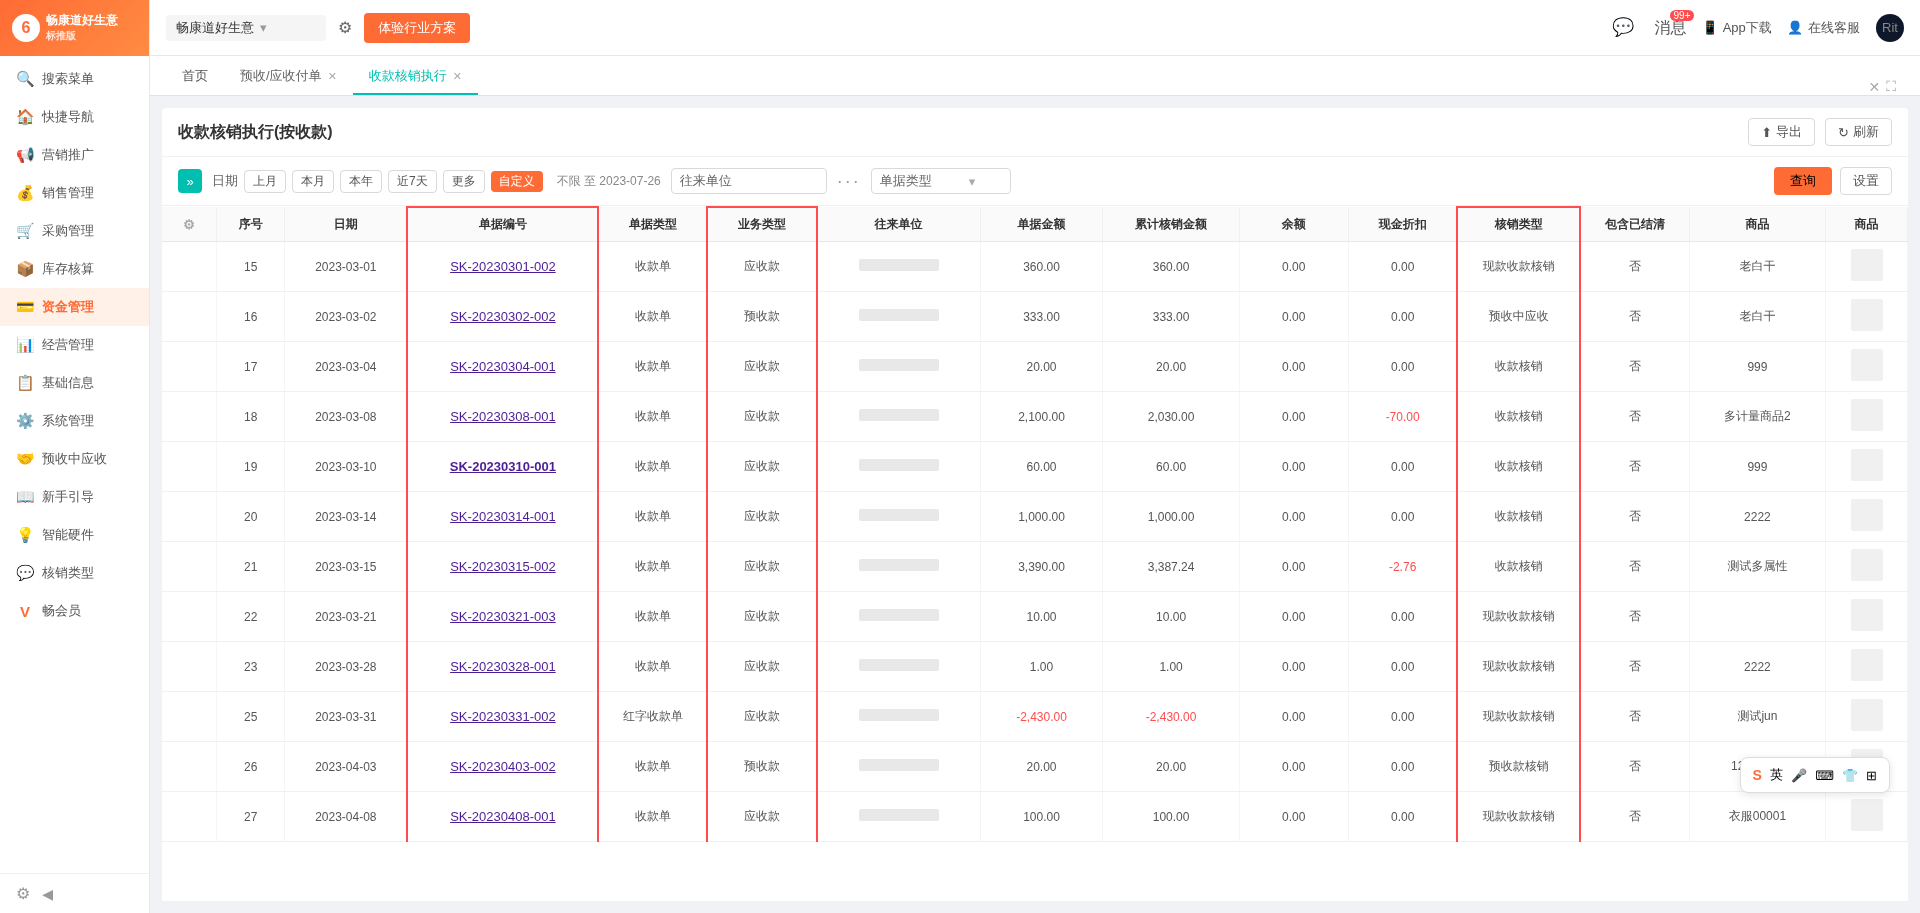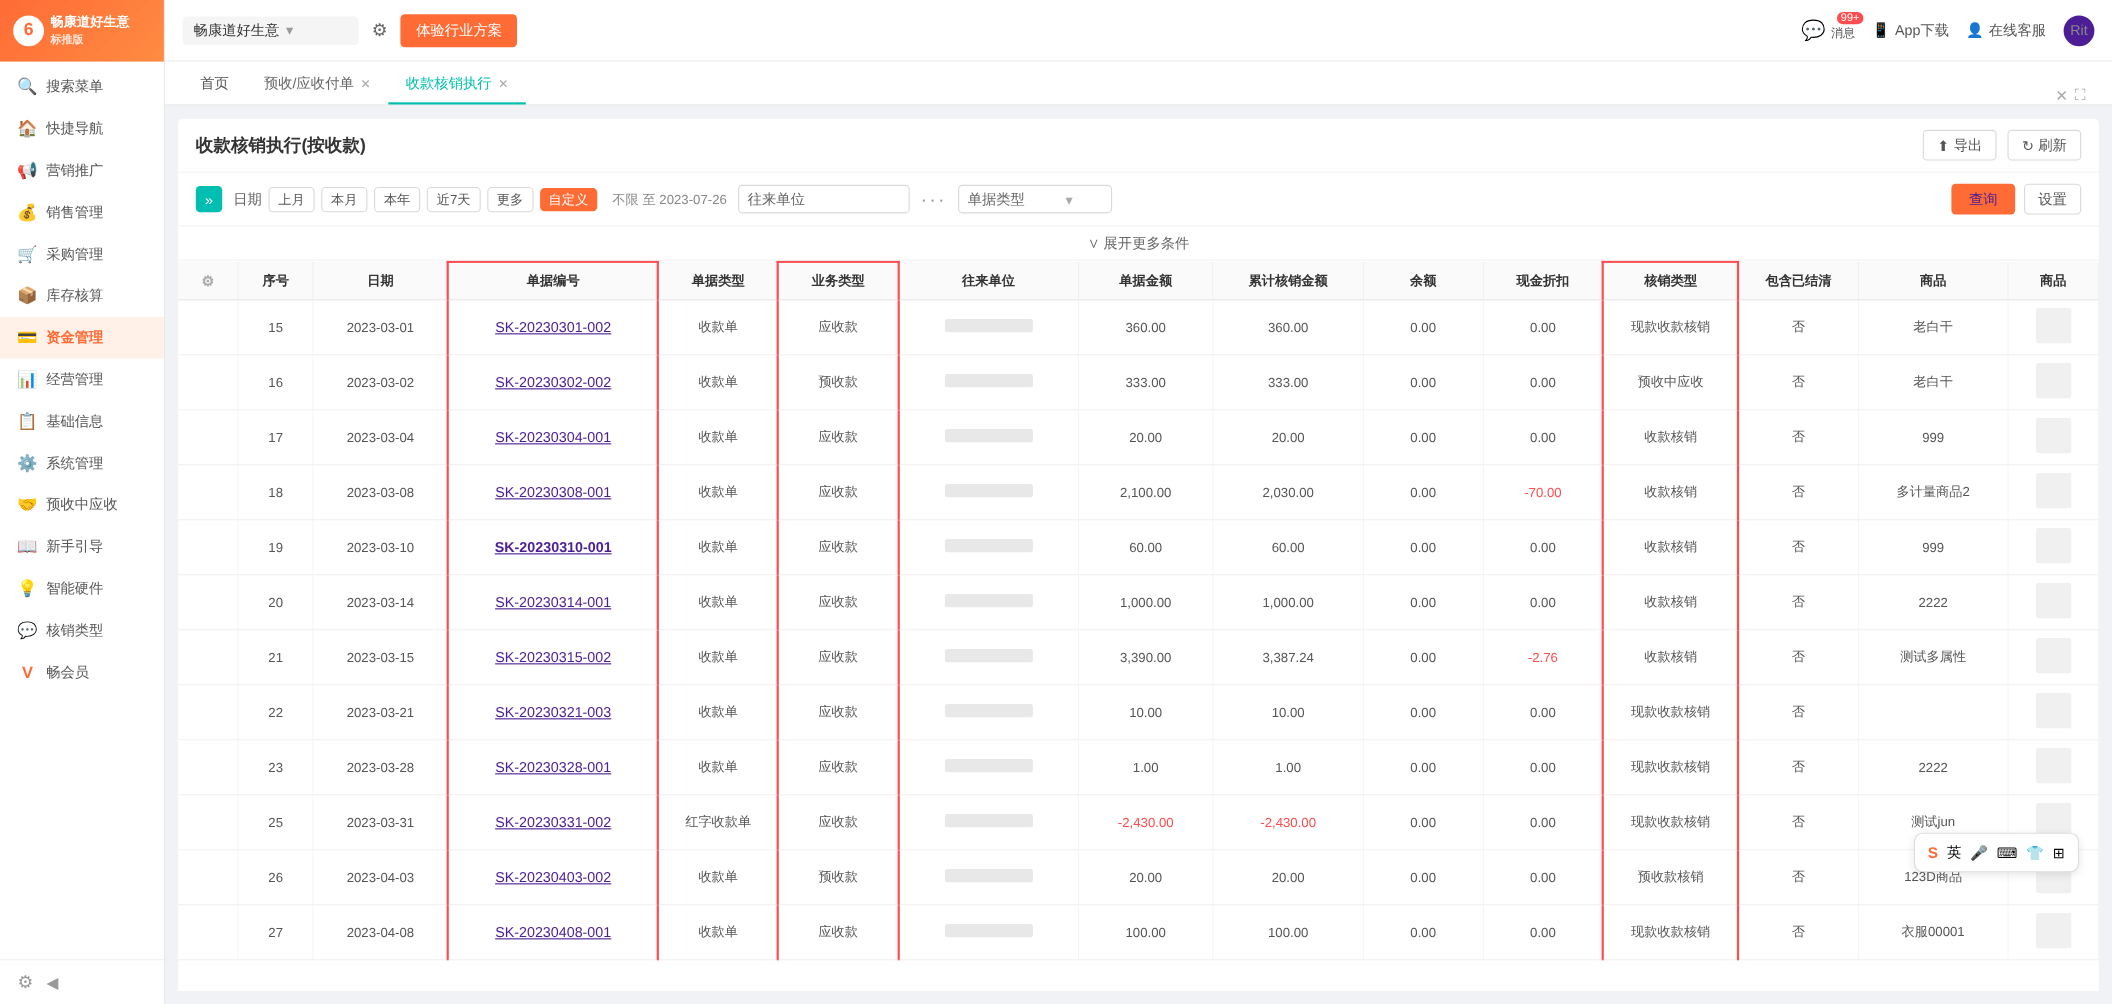--- a/index.html
+++ b/index.html
@@ -105,21 +105,21 @@
       color: white;
       border-radius: 10px;
       font-size: 10px;
       padding: 0 4px;
       min-width: 16px;
       text-align: center;
     }
     .topbar-right .top-icon { font-size: 18px; }
     .topbar-avatar {
       width: 28px; height: 28px;
-      background: #4c1d95;
+      background: #0f172a;
       border-radius: 50%;
     }
 
     
     .tabs-bar {
       height: 40px;
       background: #fff;
       border-bottom: 1px solid #e2e2e2;
       display: flex;
       align-items: flex-end;
@@ -164,21 +164,21 @@
       border-radius: 4px;
       cursor: pointer;
       font-size: 13px;
       color: #555;
       display: flex;
       align-items: center;
       gap: 4px;
     }
     .btn-primary {
       background: #ff6b35;
-      color: #4c1d95;
+      color: #000000;
       border: none;
       padding: 4px 16px;
       border-radius: 4px;
       cursor: pointer;
       font-size: 13px;
     }
 
     
     .filter-bar {
       background: #fff;
@@ -387,21 +387,21 @@
       <span>畅康道好生意</span>
       <span class="arrow">▾</span>
     </div>
     <span class="topbar-gear">⚙</span>
     <button class="topbar-btn">体验行业方案</button>
     <div class="topbar-spacer"></div>
     <div class="topbar-right">
       <div class="badge-wrap">
         <span class="top-icon">💬</span>
         <span class="badge">99+</span>
-        <span style="font-size:11px;margin-left:1px;">消息</span>
+        <span style="font-size:16px;margin-left:16px;">消息</span>
       </div>
       <div style="display:flex;align-items:center;gap:4px;">
         <span>📱</span>
         <span>App下载</span>
       </div>
       <div style="display:flex;align-items:center;gap:4px;">
         <span>👤</span>
         <span>在线客服</span>
       </div>
       <div class="topbar-avatar" style="display:flex;align-items:center;justify-content:center;font-size:11px;color:#888;">
@@ -470,23 +470,20 @@
         <span style="color:#666;margin-right:4px;white-space:nowrap;">单据类型</span>
         <span style="flex:1;color:#ccc;"></span>
         <span class="arrow">▾</span>
       </div>
       <div class="filter-actions">
         <button class="btn-primary">查询</button>
         <button class="btn-outline">设置</button>
       </div>
     </div>
 
-    <div class="expand-bar">
-      <span>∨ 展开更多条件</span>
-    </div>
 
     <div class="table-wrap">
       <table>
         <thead>
           <tr>
             <th style="width:40px;"><span class="settings-icon">⚙</span></th>
             <th style="width:50px;">序号</th>
             <th style="width:90px;">日期</th>
             <th style="width:140px;border-left:2px solid #ff4d4f;border-right:2px solid #ff4d4f;border-top:2px solid #ff4d4f;">单据编号</th>
             <th style="width:80px;">单据类型</th>

